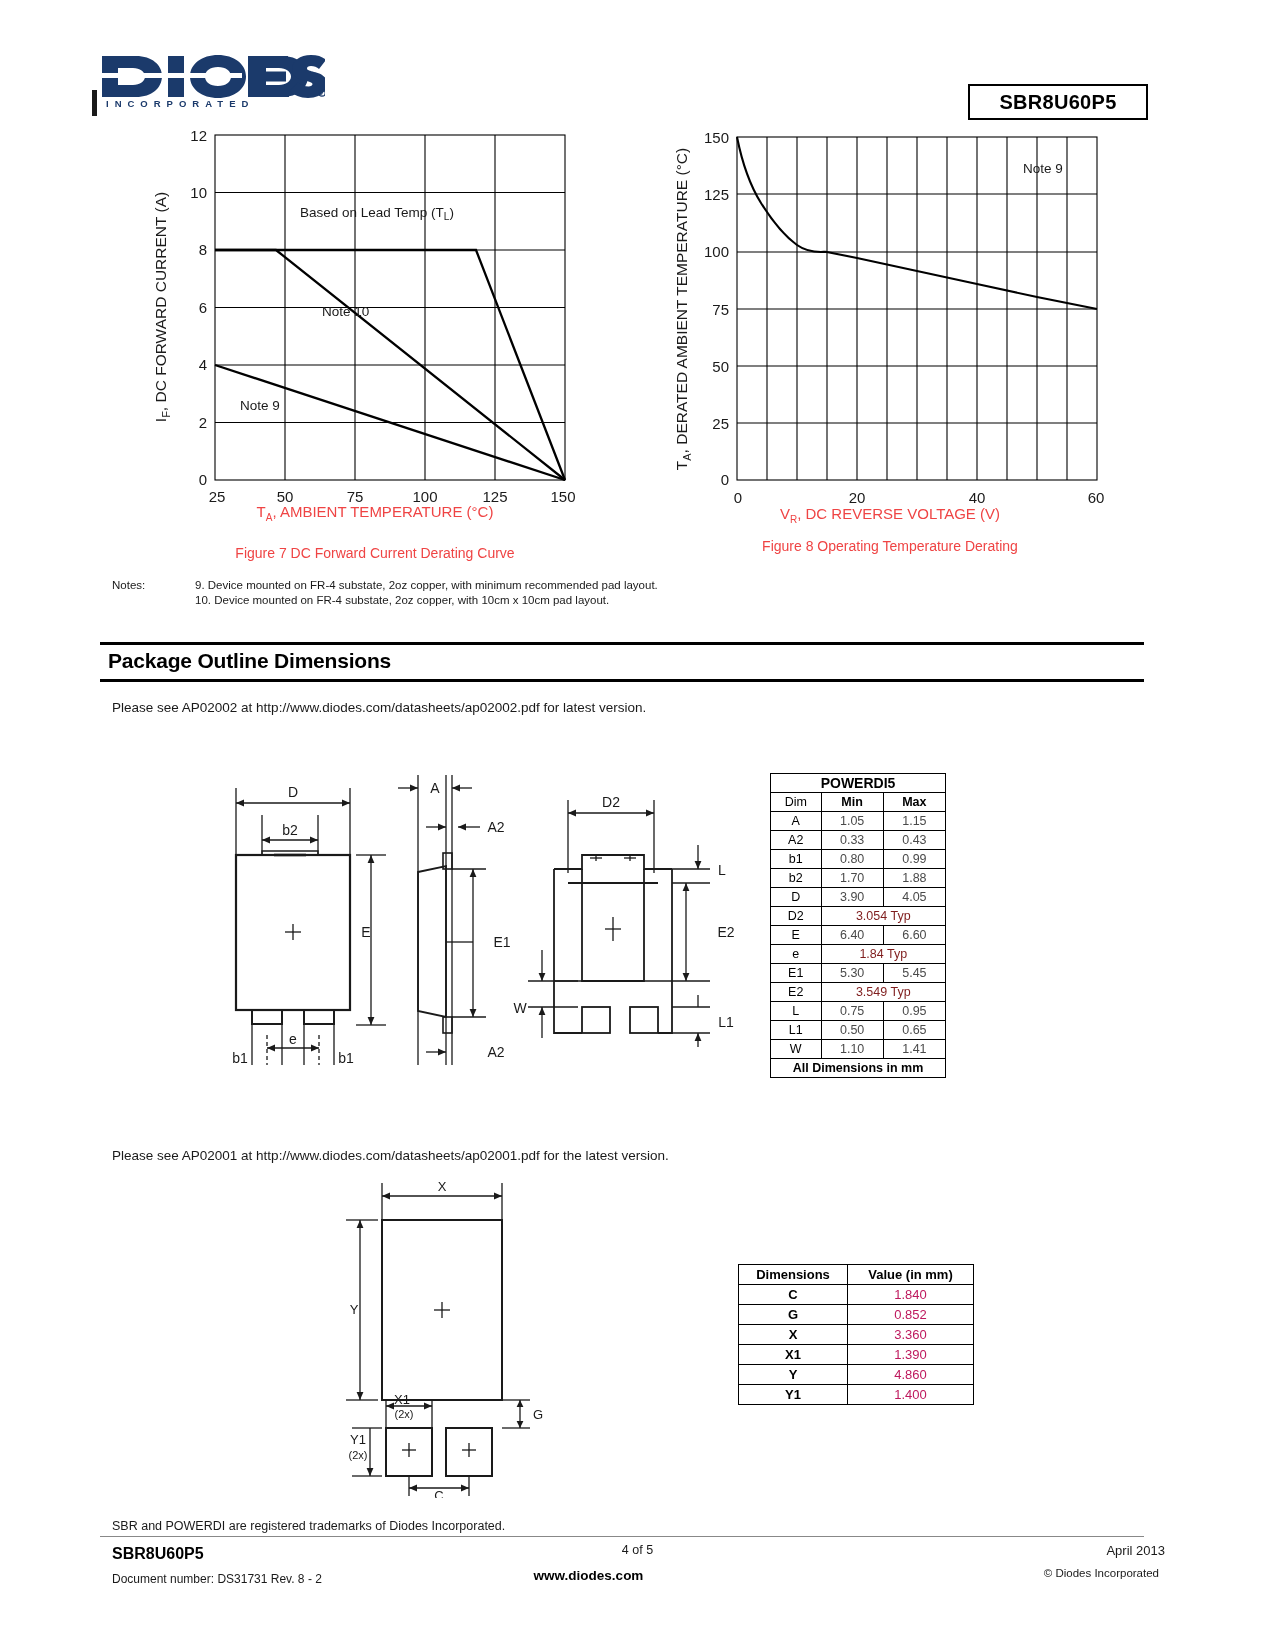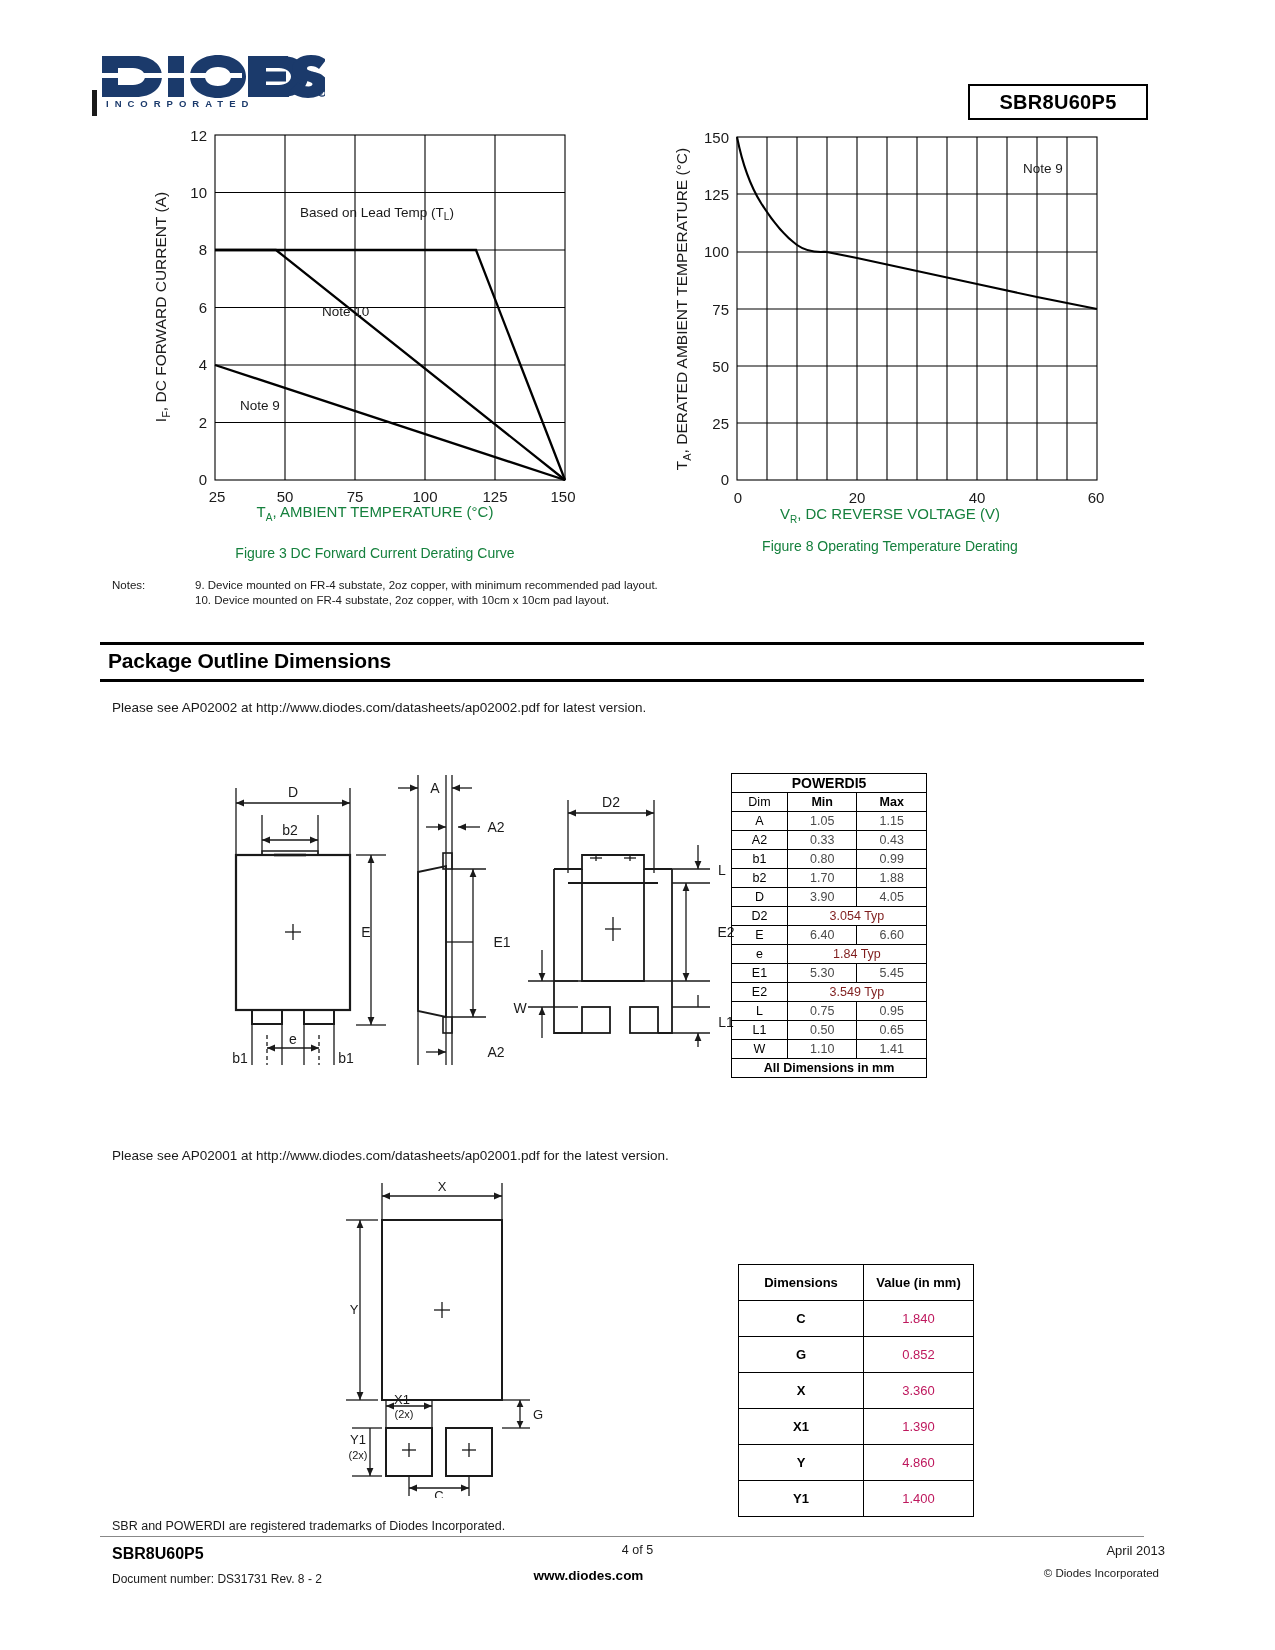--- a/index.html
+++ b/index.html
@@ -19,46 +19,46 @@
   .logo-svg{position:absolute;left:0;top:0;}
   .logo-inc{position:absolute;left:6px;top:46px;font-size:9.5px;letter-spacing:6.0px;
             color:#1b3a6b;font-weight:bold;}
 
   .partbox{position:absolute;left:968px;top:84px;width:176px;height:32px;
            border:2px solid #000;display:flex;align-items:center;justify-content:center;}
   .partbox span{font-size:20px;font-weight:bold;letter-spacing:.3px;}
 
   
   .fig{position:absolute;}
-  .fig-cap{position:absolute;text-align:center;font-size:13.5px;color:#15803d;}
+  .fig-cap{position:absolute;text-align:center;font-size:13.5px;color:#ef4444;}
 
   .notes{position:absolute;left:112px;top:578px;font-size:11.5px;color:#1a1a1a;line-height:15px;}
   .notes .lab{position:absolute;left:0;top:0;}
   .notes .lines{position:absolute;left:83px;top:0;white-space:nowrap;}
 
   
   .sec{position:absolute;left:100px;width:1044px;}
   .sec .rule-top{height:3px;background:#000;}
   .sec .rule-bot{height:3px;background:#000;}
   .sec h2{margin:0;padding:4px 8px 6px 8px;font-size:21px;font-weight:bold;letter-spacing:-.2px;}
 
   .para{position:absolute;font-size:13.5px;color:#1a1a1a;}
 
   
   table{border-collapse:collapse;}
-  .dimtbl{position:absolute;left:731px;top:773px;width:196px;font-size:12.5px;}
+  .dimtbl{position:absolute;left:770px;top:773px;width:176px;font-size:12.5px;}
   .dimtbl td,.dimtbl th{border:1px solid #000;text-align:center;height:18px;padding:0;line-height:18px;}
   .dimtbl .hdr{font-weight:bold;font-size:14px;}
   .dimtbl .dim{font-weight:normal;width:56px;}
   .dimtbl .val{color:#4a4a4a;width:70px;}
   .dimtbl .span2{color:#7f1d1d;}
   .dimtbl .foot{font-weight:bold;font-size:12.5px;margin-left:44px;}
 
   .padtbl{position:absolute;left:738px;top:1264px;width:236px;font-size:13px;}
-  .padtbl td,.padtbl th{border:1px solid #000;text-align:center;height:19px;padding:8px;line-height:19px;}
+  .padtbl td,.padtbl th{border:1px solid #000;text-align:center;height:19px;padding:0;line-height:19px;}
   .padtbl .dim{font-weight:bold;width:108px;}
   .padtbl .val{color:#be185d;}
 
   
   .tmline{position:absolute;left:112px;top:1519px;font-size:12.5px;color:#1a1a1a;}
   .foot-rule{position:absolute;left:100px;top:1536px;width:1044px;height:1px;background:#888;}
   .f-left{position:absolute;left:112px;top:1545px;font-size:16px;font-weight:bold;}
   .f-left2{position:absolute;left:112px;top:1572px;font-size:12px;color:#1a1a1a;}
   .f-mid{position:absolute;left:0;top:1543px;width:1275px;text-align:center;font-size:12.5px;color:#1a1a1a;}
   .f-mid2{position:absolute;left:0;top:1568px;width:1145px;text-align:center;font-size:13.5px;font-weight:bold;margin-left:16px;}
@@ -161,21 +161,21 @@
     <g font-size="13.5" fill="#1a1a1a">
       <text x="160" y="92">Based on Lead Temp (T<tspan font-size="10" dy="3">L</tspan><tspan dy="-3">)</tspan></text>
       <text x="182" y="191">Note 10</text>
       <text x="100" y="285">Note 9</text>
     </g>
   </svg>
 
   <div class="fig-cap" style="left:140px;top:503px;width:470px;">
     <span style="font-size:15px;">T<sub style="font-size:10px;">A</sub>, AMBIENT TEMPERATURE (°C)</span>
   </div>
-  <div class="fig-cap" style="left:140px;top:545px;width:470px;font-size:14px;">Figure 3  DC Forward Current Derating Curve</div>
+  <div class="fig-cap" style="left:140px;top:545px;width:470px;font-size:14px;">Figure 7  DC Forward Current Derating Curve</div>
 
   <svg class="fig" style="left:665px;top:125px;" width="450" height="400" viewBox="0 0 450 400">
 
     <g stroke="#000" stroke-width="1.1" fill="none">
       <rect x="72" y="12" width="360" height="343"></rect>
 
       <line x1="102" y1="12" x2="102" y2="355"></line>
       <line x1="132" y1="12" x2="132" y2="355"></line>
       <line x1="162" y1="12" x2="162" y2="355"></line>
       <line x1="192" y1="12" x2="192" y2="355"></line>

